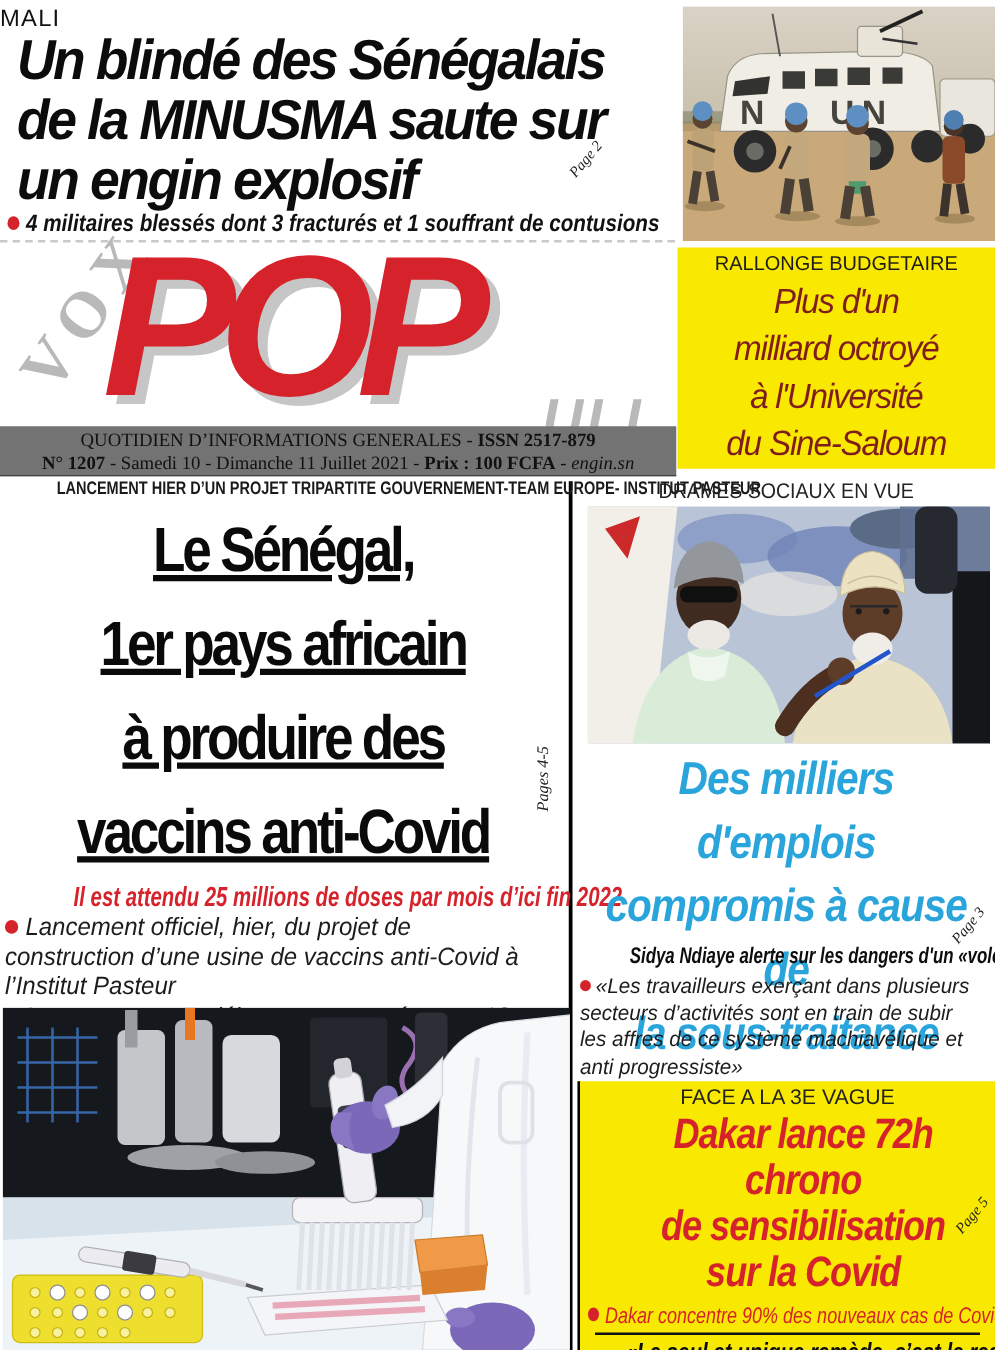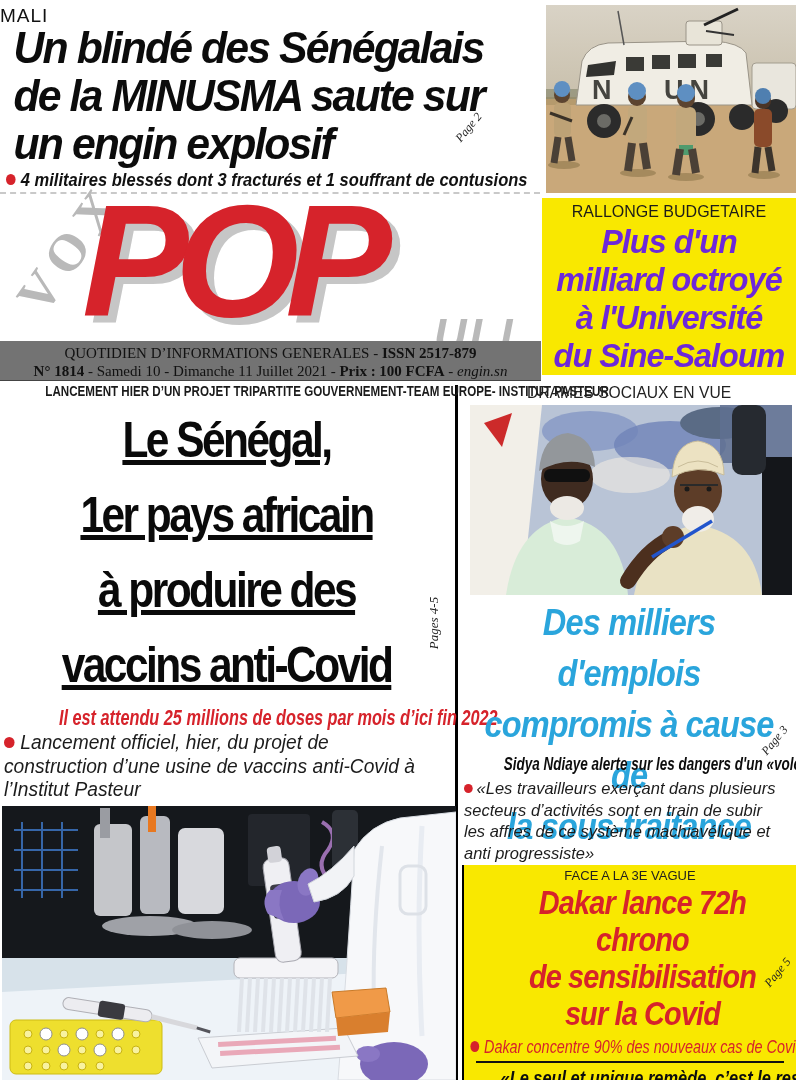--- a/index.html
+++ b/index.html
@@ -32,22 +32,22 @@
   #uli{left:434px;top:286px;font-weight:bold;font-style:italic;font-size:45px;
     letter-spacing:3px;color:#b9b9b9;margin-top:23px;}
   #masthead-band{left:0;top:341px;width:541px;height:40px;background:#737373;
     border-bottom:1px solid #444;font-family:"Liberation Serif",serif;font-size:15px;
     text-align:center;padding-top:3px;box-sizing:border-box;line-height:18px;}
   .b{font-weight:bold;} .i{font-style:italic;}
 
   
   #budget-box{left:542px;top:198px;width:254px;height:177px;background:#f9e800;text-align:center;}
   .budget-kicker{padding-top:5px;font-size:16px;color:#1d1c18;}
-  .budget-headline{margin-top:1px;font-weight:bold;font-style:italic;font-size:34px;
-    line-height:38px;letter-spacing:-1px;color:#6d28d9;}
+  .budget-headline{margin-top:1px;font-weight:normal;font-style:italic;font-size:28px;
+    line-height:38px;letter-spacing:-1px;color:#7f1d1d;}
   .budget-headline .line{display:block;transform:scaleX(.95);transform-origin:center;}
 
   
   #divider{left:455px;top:385px;width:3px;height:695px;background:#000;}
 
   
   #left-col{left:0;top:383px;width:453px;height:423px;text-align:center;}
   .vax-kicker{left:0;top:0;width:100%;font-weight:bold;font-size:14.5px;white-space:nowrap;
     transform:scaleX(.8);transform-origin:center;color:#1a1a1a;}
   .vax-headline{left:0;top:20px;width:100%;font-weight:bold;font-size:50px;line-height:75px;
@@ -77,21 +77,21 @@
   .page3{left:296px;top:350px;transform:rotate(-50deg);}
   .jobs-subhead{left:0;top:371px;width:100%;text-align:center;font-weight:bold;font-style:italic;
     font-size:18px;white-space:nowrap;transform:scaleX(.75);transform-origin:center;color:#0d0d0d;}
   .jobs-bullets{left:2px;top:395px;width:331px;font-style:italic;font-size:17px;line-height:21.5px;
     text-align:left;color:#1c1c1c;transform:scaleX(.97);transform-origin:left top;}
   .jobs-bullets .dot{width:9px;height:9px;margin-right:4px;}
 
   
   #covid-box{left:0;top:482px;width:334px;height:215px;background:#f9e800;
     border-left:2px solid #000;box-sizing:border-box;text-align:center;}
-  .covid-kicker{padding-top:3px;font-size:13px;color:#23221c;}
+  .covid-kicker{padding-top:3px;font-size:17px;color:#23221c;}
   .covid-headline{margin-top:1px;font-weight:bold;font-style:italic;color:#d6232b;
     font-size:34px;line-height:37px;letter-spacing:-1px;margin-left:25px;}
   .covid-headline .line{display:block;transform:scaleX(.85);transform-origin:center;}
   .page5{left:297px;top:100px;transform:rotate(-50deg);}
   .covid-bullet{margin-top:5px;padding-left:8px;text-align:left;color:#d6232b;font-style:italic;
     font-size:18px;white-space:nowrap;transform:scaleX(.8);transform-origin:left center;}
   .quote-rule{margin:3px 12px 0;border-top:2px solid #111;}
   .covid-quote{margin-top:2px;font-weight:bold;font-style:italic;color:#0d0d0d;
     font-size:21px;line-height:25px;}
   .covid-quote .line{display:block;white-space:nowrap;transform:scaleX(.78);transform-origin:center;}
@@ -188,21 +188,21 @@
   </div>
 
   <div id="cut" class="abs"></div>
 
   <div id="vox" class="abs">VOX</div>
   <div id="pop" class="abs">POP</div>
   <div id="uli" class="abs">ULI</div>
 
   <div id="masthead-band" class="abs">
     <div><span>QUOTIDIEN D’INFORMATIONS GENERALES - </span><span class="b">ISSN 2517-879</span></div>
-    <div><span class="b">N° 1814</span><span> - Samedi 10 - Dimanche 11 Juillet 2021 - </span><span class="b">Prix : 100 FCFA</span><span> - </span><span class="i">engin.sn</span></div>
+    <div><span class="b">N° 1207</span><span> - Samedi 10 - Dimanche 11 Juillet 2021 - </span><span class="b">Prix : 100 FCFA</span><span> - </span><span class="i">engin.sn</span></div>
   </div>
 
   <div id="budget-box" class="abs">
     <div class="budget-kicker">RALLONGE  BUDGETAIRE</div>
     <div class="budget-headline">
       <span class="line">Plus d'un</span>
       <span class="line">milliard octroyé</span>
       <span class="line">à l'Université</span>
       <span class="line">du Sine-Saloum</span>
     </div>

